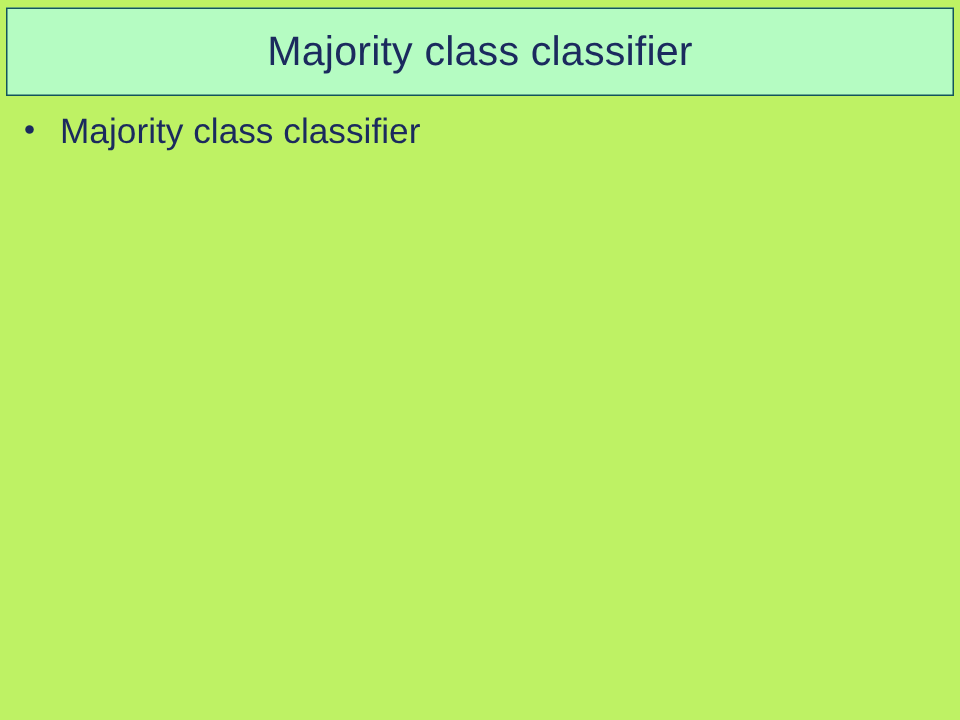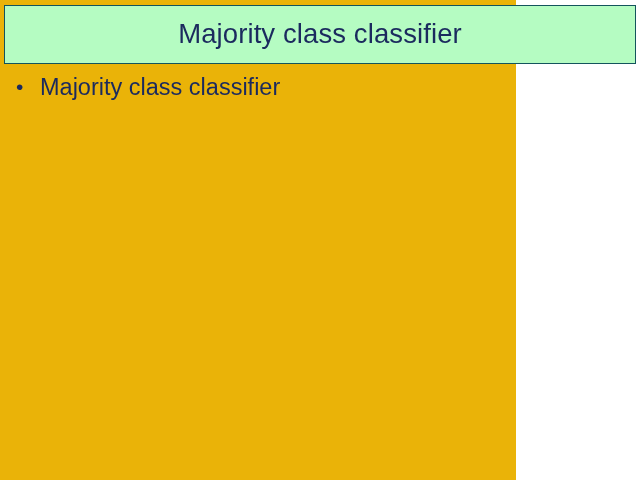--- a/index.html
+++ b/index.html
@@ -12,23 +12,23 @@
     height: 480px;
     position: relative;
     overflow: hidden;
     font-family: "Liberation Sans", sans-serif;
     -webkit-font-smoothing: antialiased;
   }
 
   #slide {
     position: absolute;
     left: 0; top: 0;
-    width: 516px;
+    width: 640px;
     height: 480px;
-    background: #eab308;
+    background: #bef264;
   }
 
   
   #title-box {
     position: absolute;
     left: 4px;
     top: 5px;
     width: 632px;
     height: 59px;
     box-sizing: border-box;

